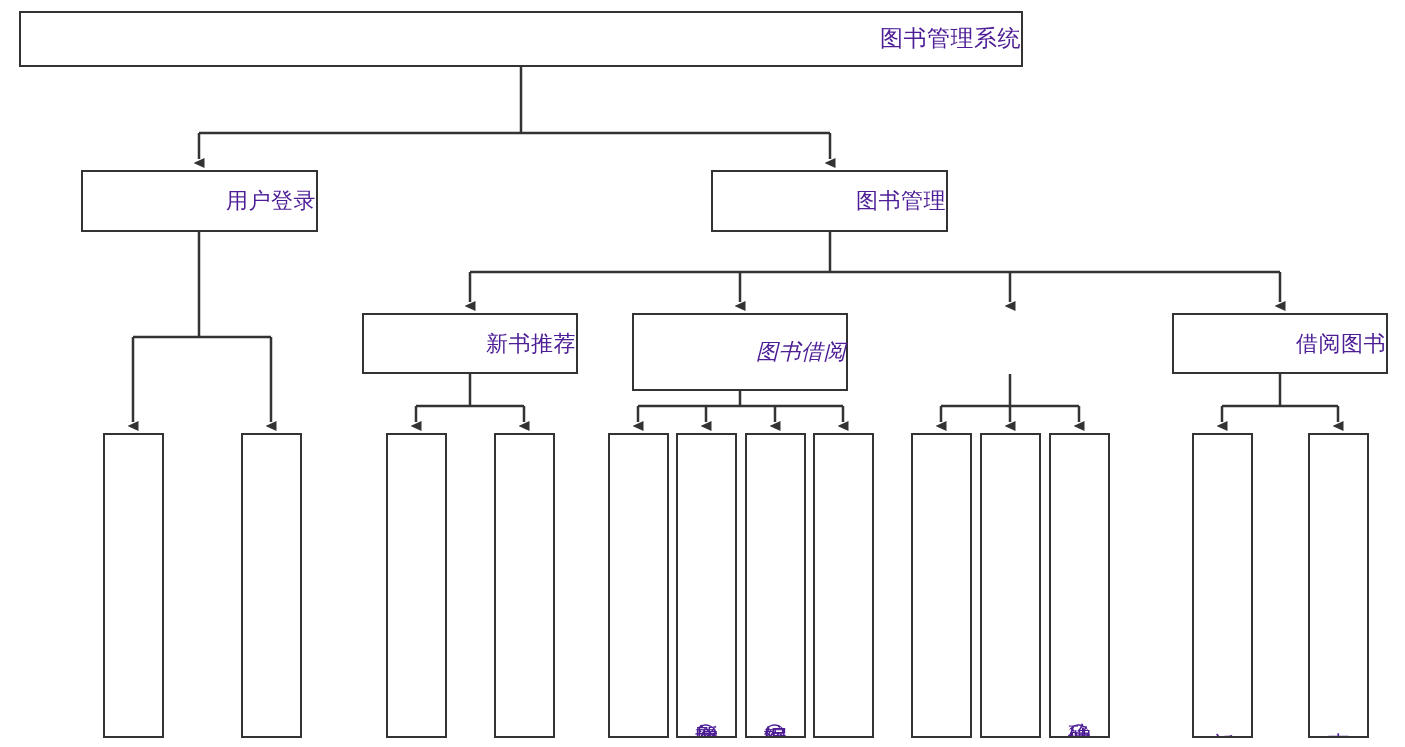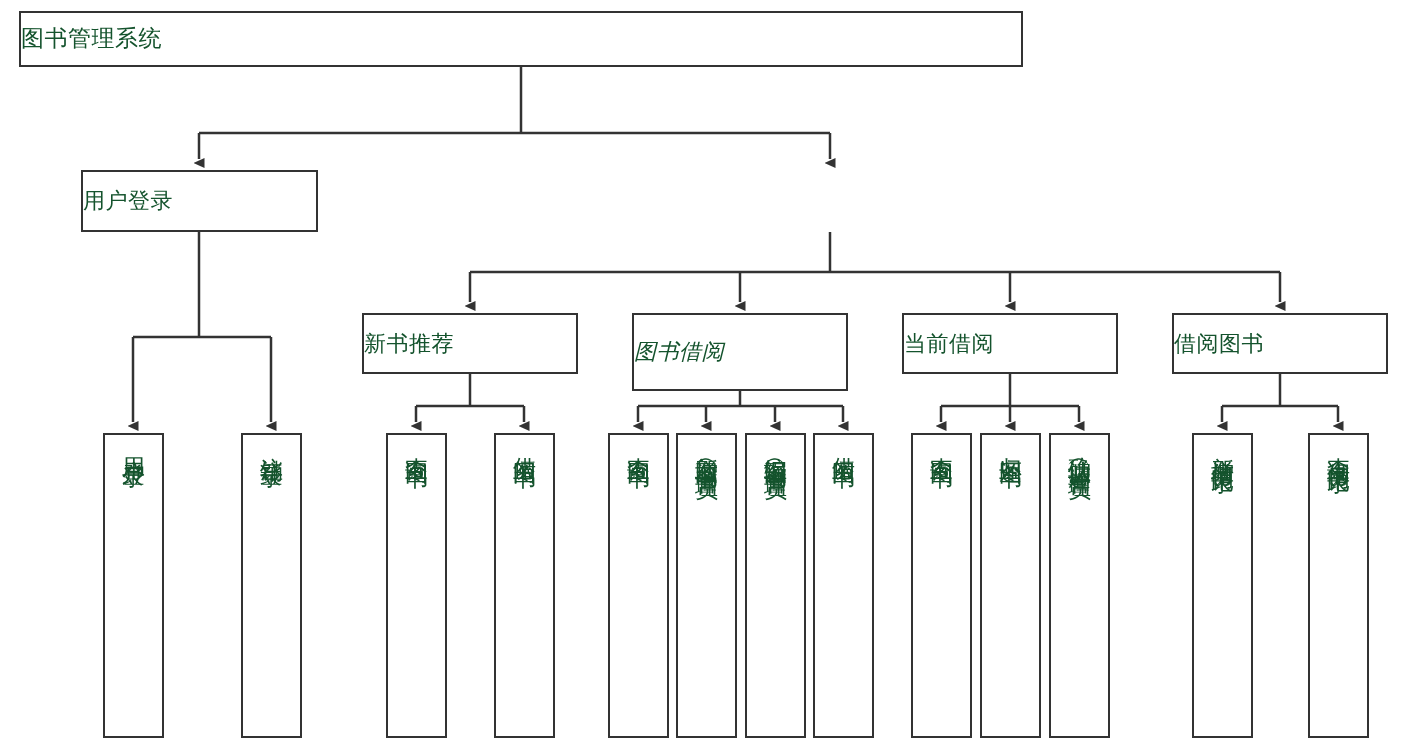--- a/index.html
+++ b/index.html
@@ -26,22 +26,22 @@
     height: 747px;
     pointer-events: none;
   }
   .node {
     position: absolute;
     box-sizing: border-box;
     border: 2.5px solid #333333;
     background: #ffffff;
     display: flex;
     align-items: center;
-    justify-content: flex-start;
-    color: #14532d;
+    justify-content: flex-end;
+    color: #4c1d95;
     text-align: center;
     line-height: 1.18;
     letter-spacing: 0.5px;
   }
   .node.horiz {
     font-size: 22px;
   }
   .node.root {
     font-size: 23px;
   }
@@ -129,32 +129,32 @@
   </svg>
 
   <div class="node root horiz" style="left:19px; top:11px; width:1004px; height:56px;">
     <span>图书管理系统</span>
   </div>
 
   <div class="node horiz" style="left:81px; top:170px; width:237px; height:62px;">
     <span>用户登录</span>
   </div>
 
+  <div class="node horiz" style="left:711px; top:170px; width:237px; height:62px;">
+    <span>图书管理</span>
+  </div>
 
   <div class="node horiz" style="left:362px; top:313px; width:216px; height:61px;">
     <span>新书推荐</span>
   </div>
 
   <div class="node horiz" style="left:632px; top:313px; width:216px; height:78px;font-style:italic;">
     <span>图书借阅</span>
   </div>
 
-  <div class="node horiz" style="left:902px; top:313px; width:216px; height:61px;">
-    <span>当前借阅</span>
-  </div>
 
   <div class="node horiz" style="left:1172px; top:313px; width:216px; height:61px;">
     <span>借阅图书</span>
   </div>
 
   <div class="node vert" style="left:103px; top:433px; width:61px; height:305px;">
     <span class="vlabel">用户登录</span>
   </div>
 
   <div class="node vert" style="left:241px; top:433px; width:61px; height:305px;">

